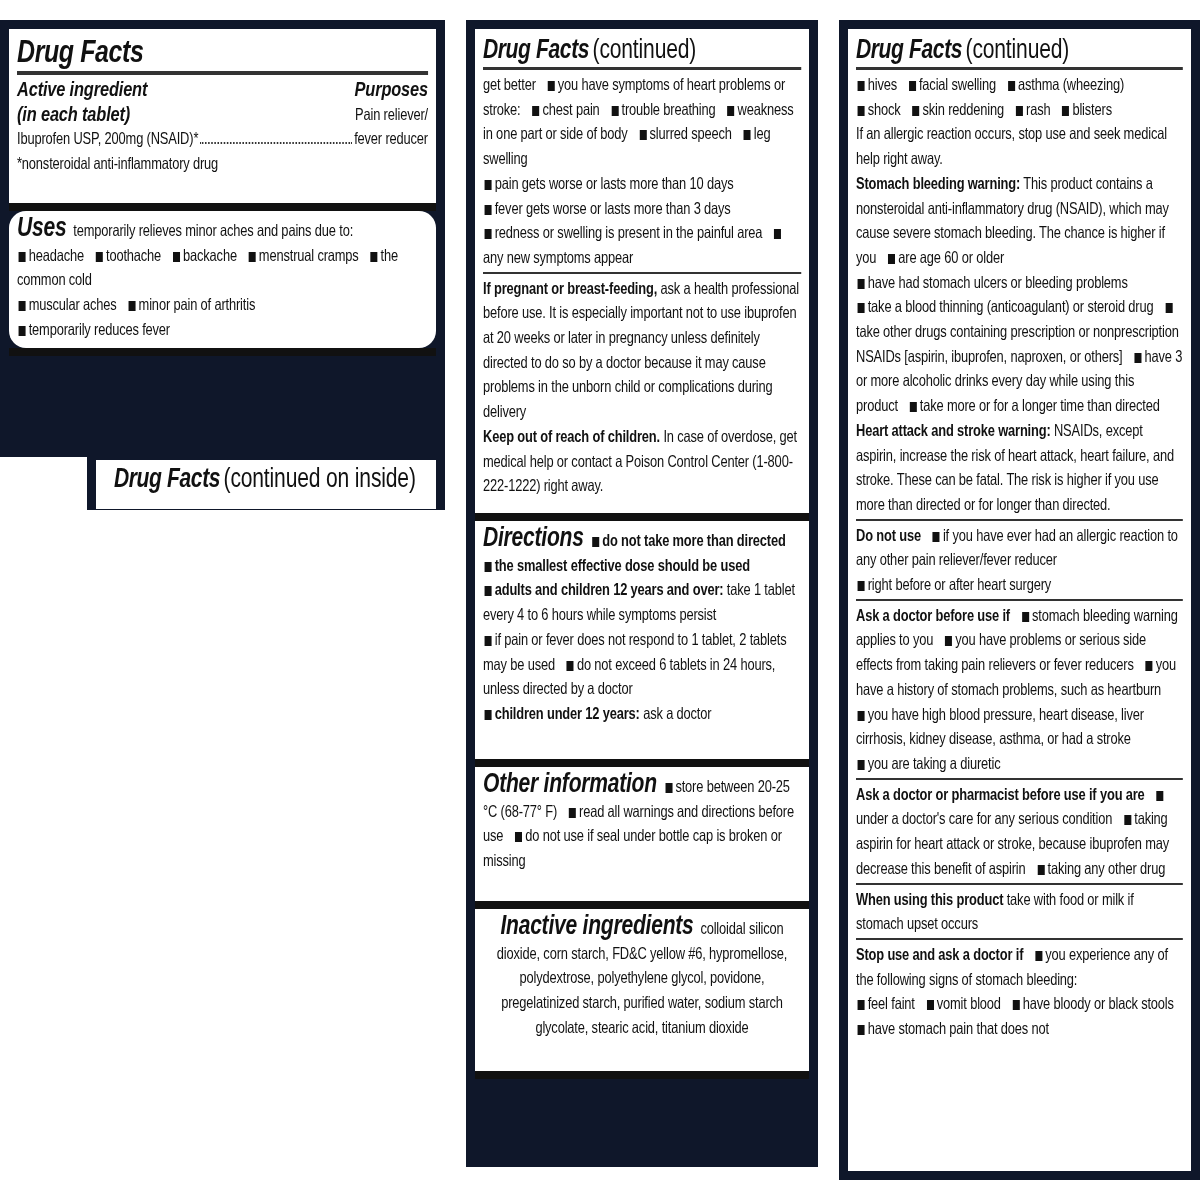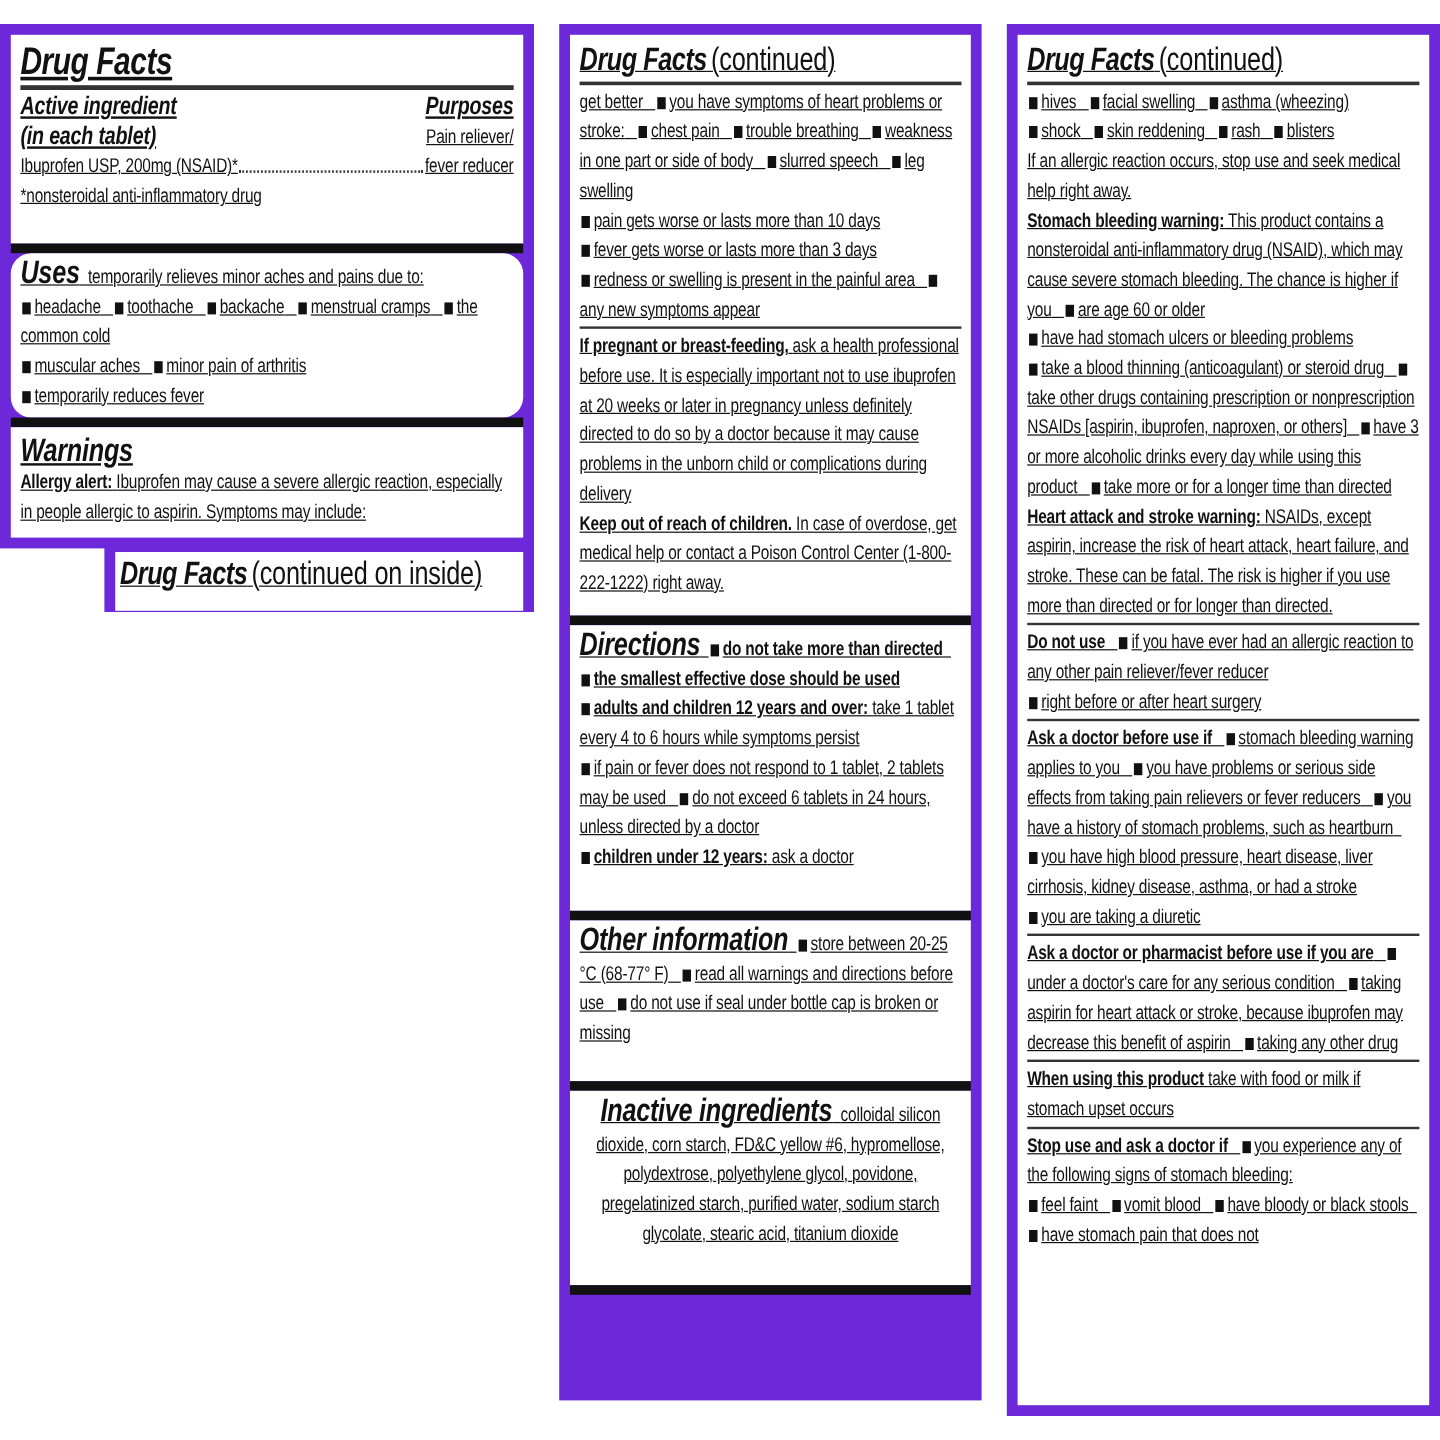--- a/index.html
+++ b/index.html
@@ -1,19 +1,19 @@
 <!DOCTYPE html>
 <html><head>
 <meta charset="utf-8">
 <style>
   * { box-sizing: border-box; margin: 0; padding: 0; }
   html, body { width: 1200px; height: 1200px; background: #ffffff; overflow: hidden; }
   body { position: relative; font-family: "Liberation Sans", "DejaVu Sans", sans-serif; color: #111; }
 
-  .panel { position: absolute; background: #6d28d9; padding: 9px; text-decoration: underline; }
+  .panel { position: absolute; background: #0f172a; padding: 9px; }
   .box { background: #fff; padding: 4px 8px 6px 8px; }
   .gap { height: 8px; background: #111; }
 
   .text {
     font-family: "Liberation Sans", sans-serif;
     font-size: 16.5px;
     line-height: 24.7px;
     transform: scaleX(0.78);
     transform-origin: left top;
     width: 128.2%;
@@ -73,33 +73,24 @@
       <div>
         <span class="sq"></span><span>muscular aches</span>&nbsp;&nbsp;
         <span class="sq"></span><span>minor pain of arthritis</span>
       </div>
       <div>
         <span class="sq"></span><span>temporarily reduces fever</span>
       </div>
     </div>
   </div>
   <div class="gap"></div>
-  <div class="box" style="height:92px;">
-    <div class="text">
-      <div class="h-italic" style="line-height:30px;">Warnings</div>
-      <div>
-        <span class="b">Allergy alert:</span>
-        <span>Ibuprofen may cause a severe allergic reaction, especially in people allergic to aspirin. Symptoms may include:</span>
-      </div>
-    </div>
-  </div>
 </div>
 
 <div class="panel" style="left:87px; top:453px; width:358px; height:57px; padding:7px 9px 9px 9px;">
-  <div class="box" style="height:49px; padding:2px 4px;">
+  <div class="box" style="height:49px; padding:2px 18px;">
     <div class="text" style="white-space:nowrap;">
       <span class="title-sm">Drug Facts</span>
       <span class="cont">(continued on inside)</span>
     </div>
   </div>
 </div>
 
 <div class="panel" style="left:466px; top:20px; width:352px; height:1147px;">
   <div class="box" style="height:484px;">
     <div class="text">

